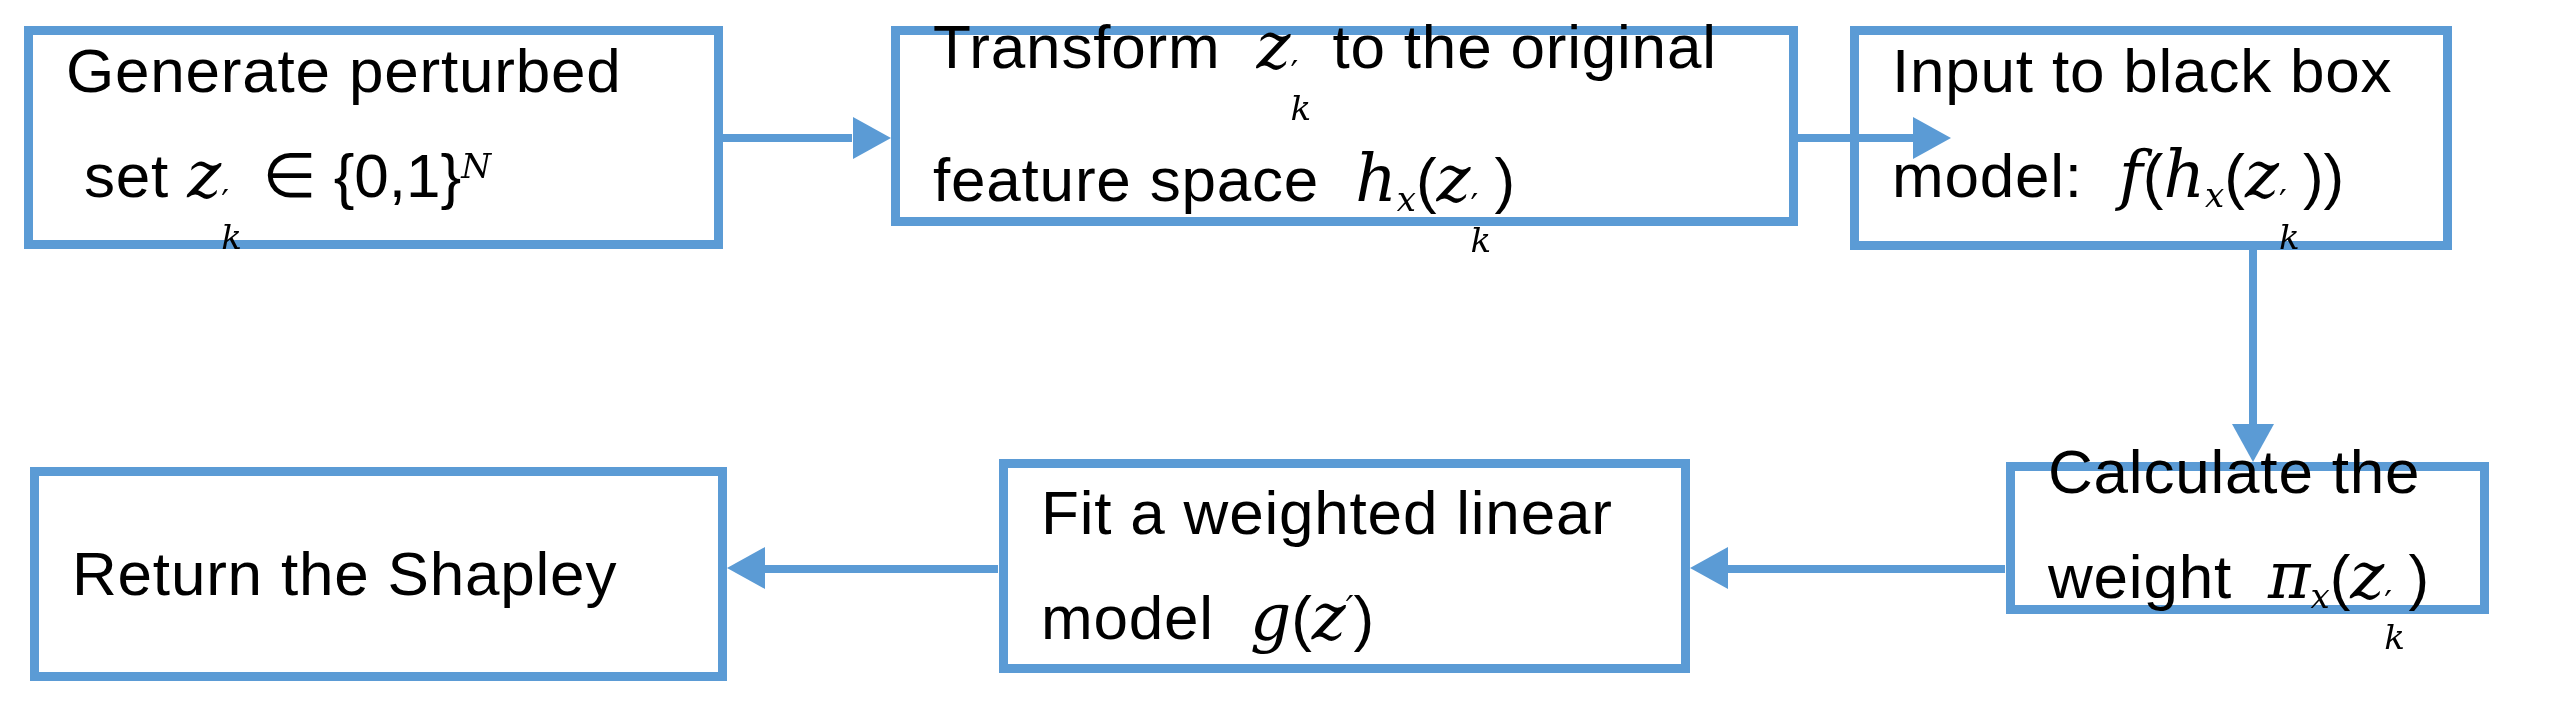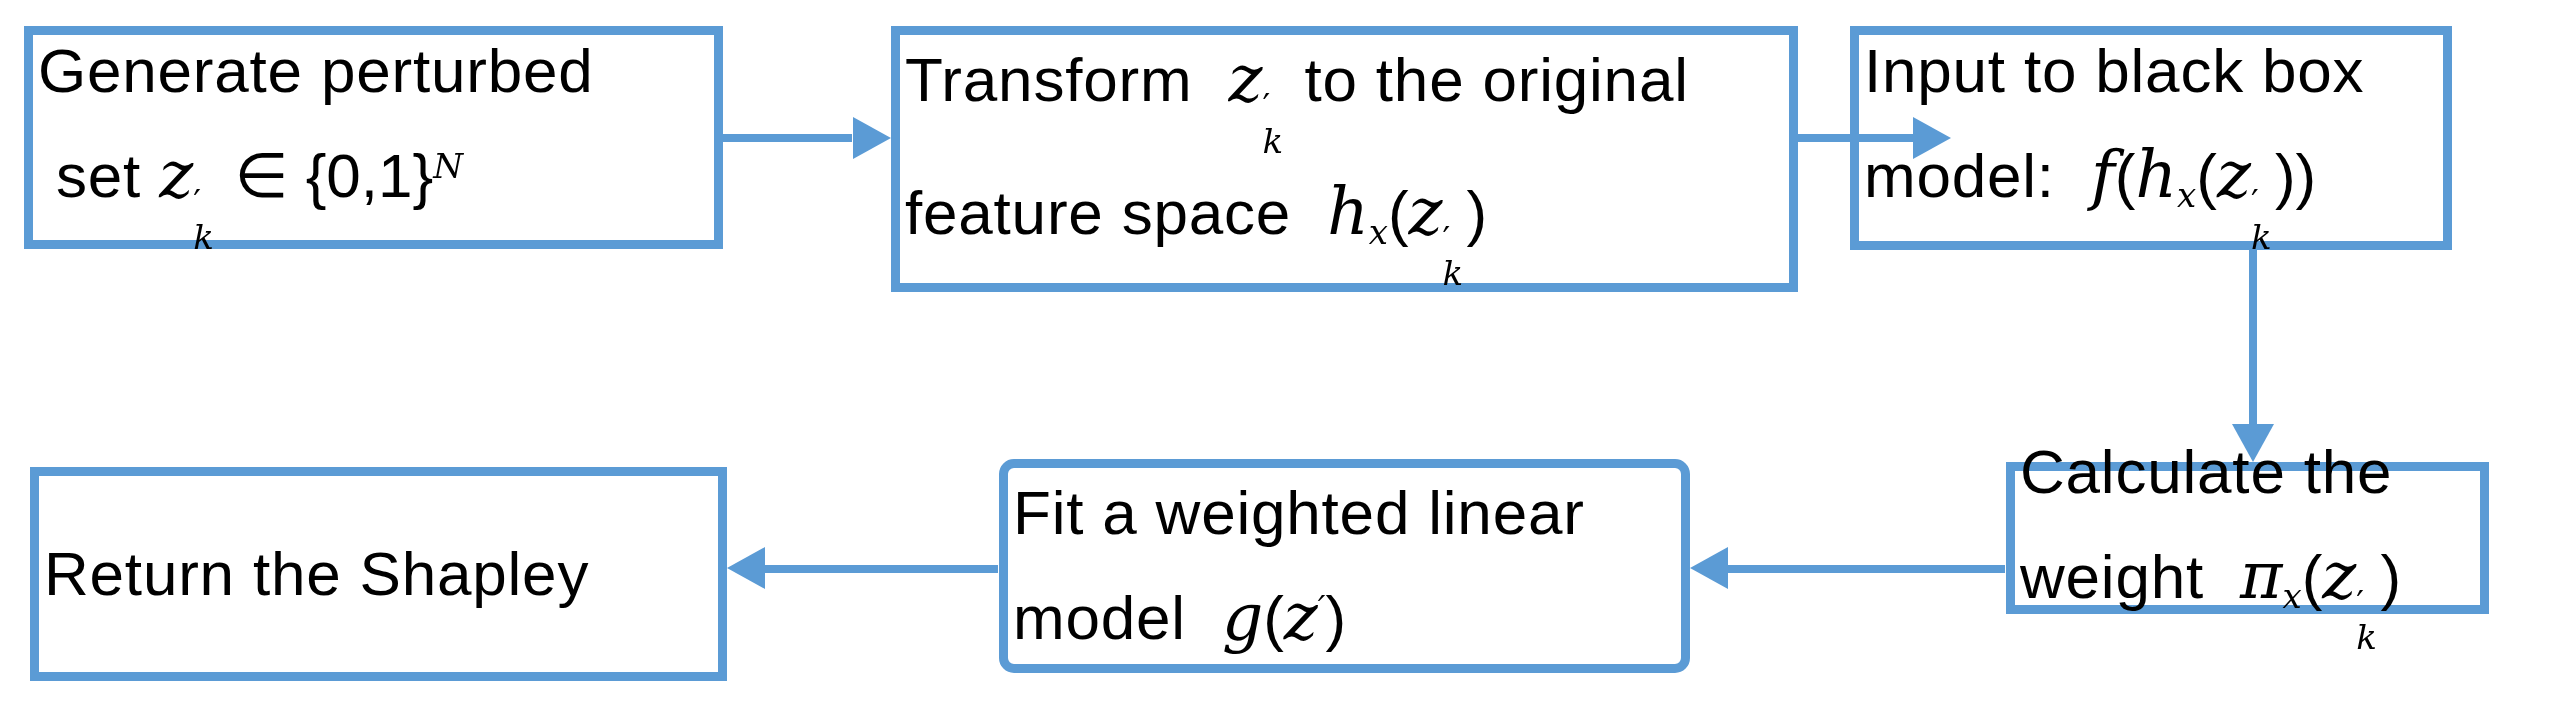--- a/index.html
+++ b/index.html
@@ -16,32 +16,32 @@
     font-family:"Liberation Sans",sans-serif;
     color:var(--text);
     overflow:hidden;
   }
   .fbox{
     position:absolute;
     box-sizing:border-box;
     border:9.6px solid var(--accent);
     background:var(--bg);
     display:flex;flex-direction:column;justify-content:center;
-    padding:0 5px;
+    padding:0 33px;
     font-size:62px;
     line-height:1.64;
     letter-spacing:0.8px;
     white-space:pre;
   }
   .line{white-space:pre;}
   .b1{left:24px;  top:26px;  width:699px;  height:223px;}
-  .b2{left:891px;top:25.6px;  width:907px; height:266px;}
+  .b2{left:891px;top:25.6px;  width:907px; height:200px;}
   .b3{left:1850px;top:25.6px;  width:602px;  height:224px;}
   .b4{left:2006px;top:462px; width:483px;  height:152px;}
-  .b5{left:999px;top:459px; width:691px;  height:214px;border-radius:15px;}
+  .b5{left:999px;top:459px; width:691px;  height:214px;}
   .b6{left:30px;  top:467px; width:697px;  height:214px;}
 
   
   .seg-p{font-family:"Liberation Sans",sans-serif;}
   .seg-m{font-family:"DejaVu Serif",serif;font-style:italic;font-size:1.04em;letter-spacing:0;}
   .seg-r{font-family:Liberation Sans, sans-serif;font-size:1.0em;letter-spacing:0;}
   .seg-sub{font-family:"DejaVu Serif",serif;font-style:italic;font-size:0.55em;vertical-align:-0.3em;letter-spacing:0;}
   .seg-sup{font-family:"DejaVu Serif",serif;font-style:italic;font-size:0.55em;vertical-align:0.55em;letter-spacing:0;}
   .seg-ss{
     display:inline-flex;flex-direction:column;align-items:flex-start;

